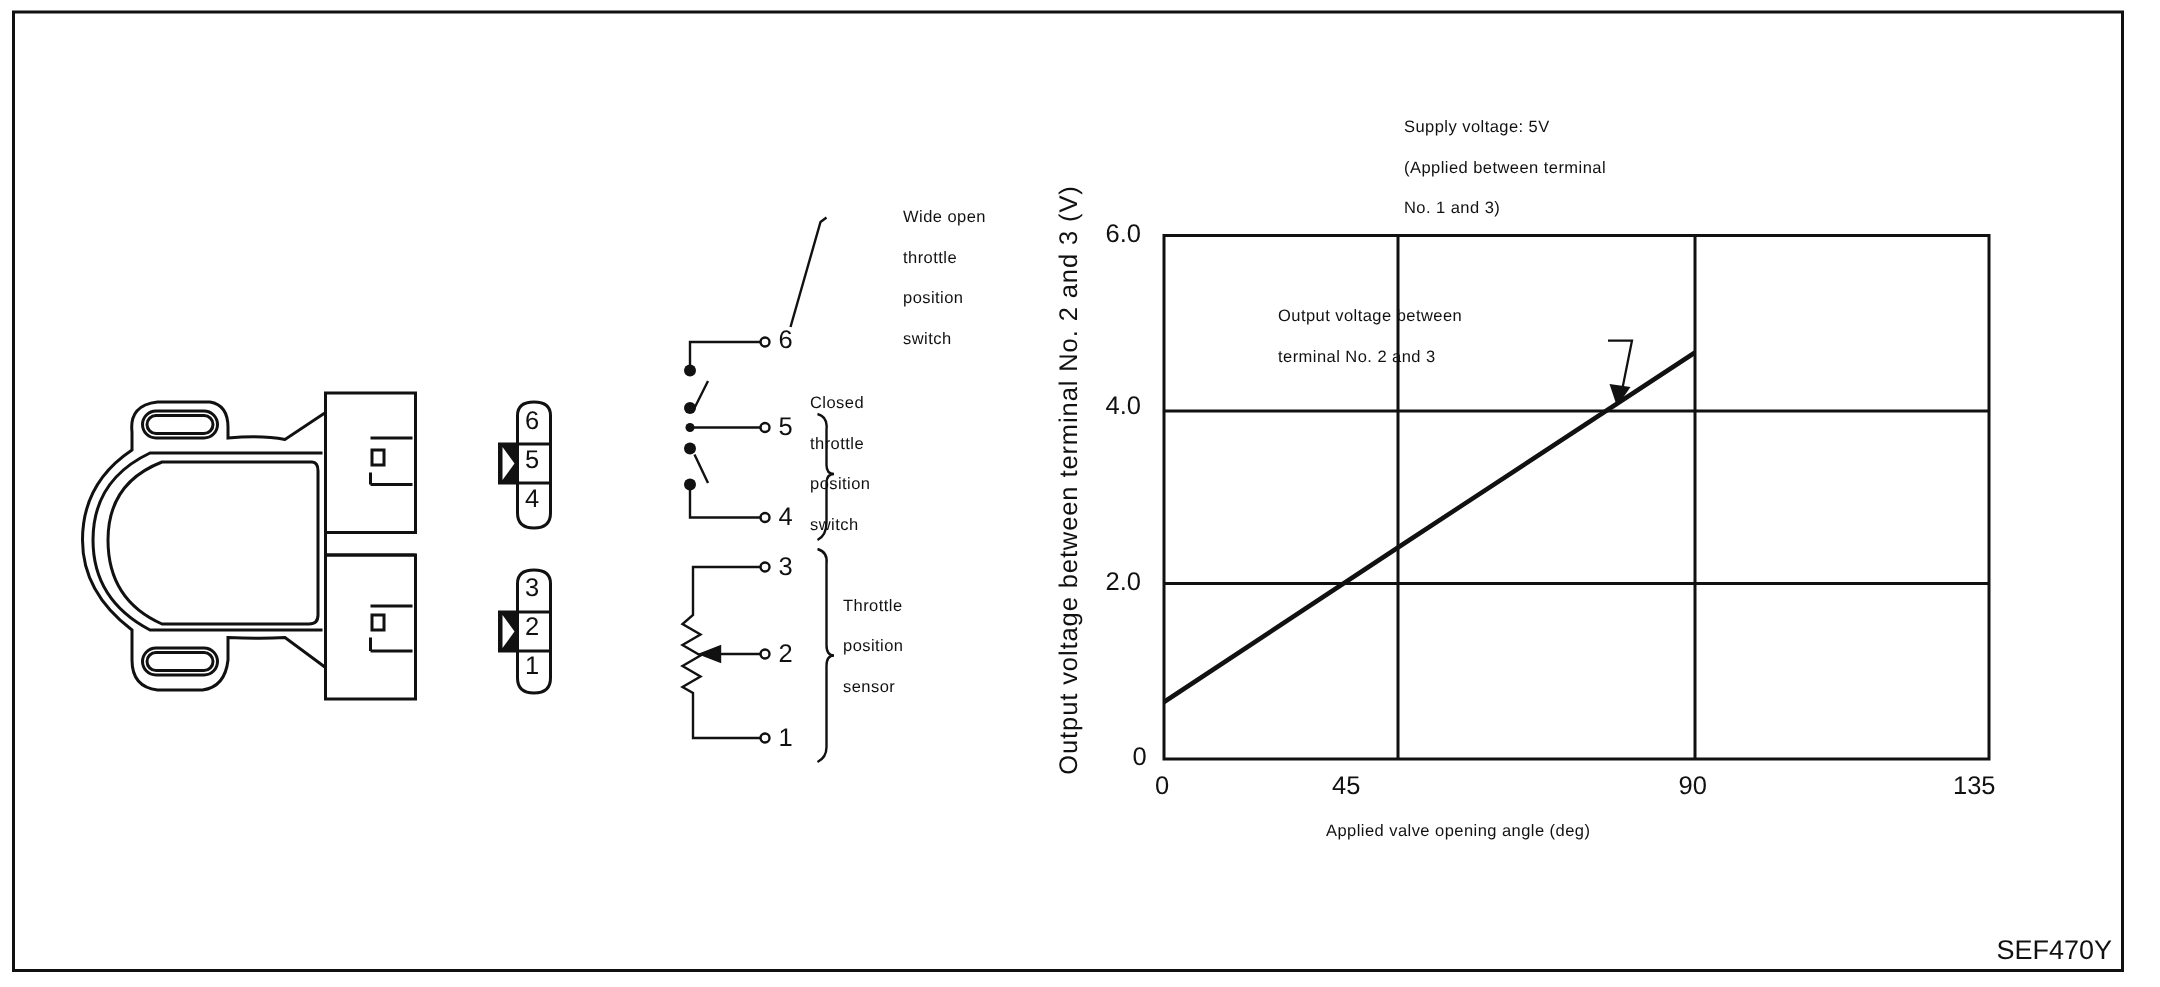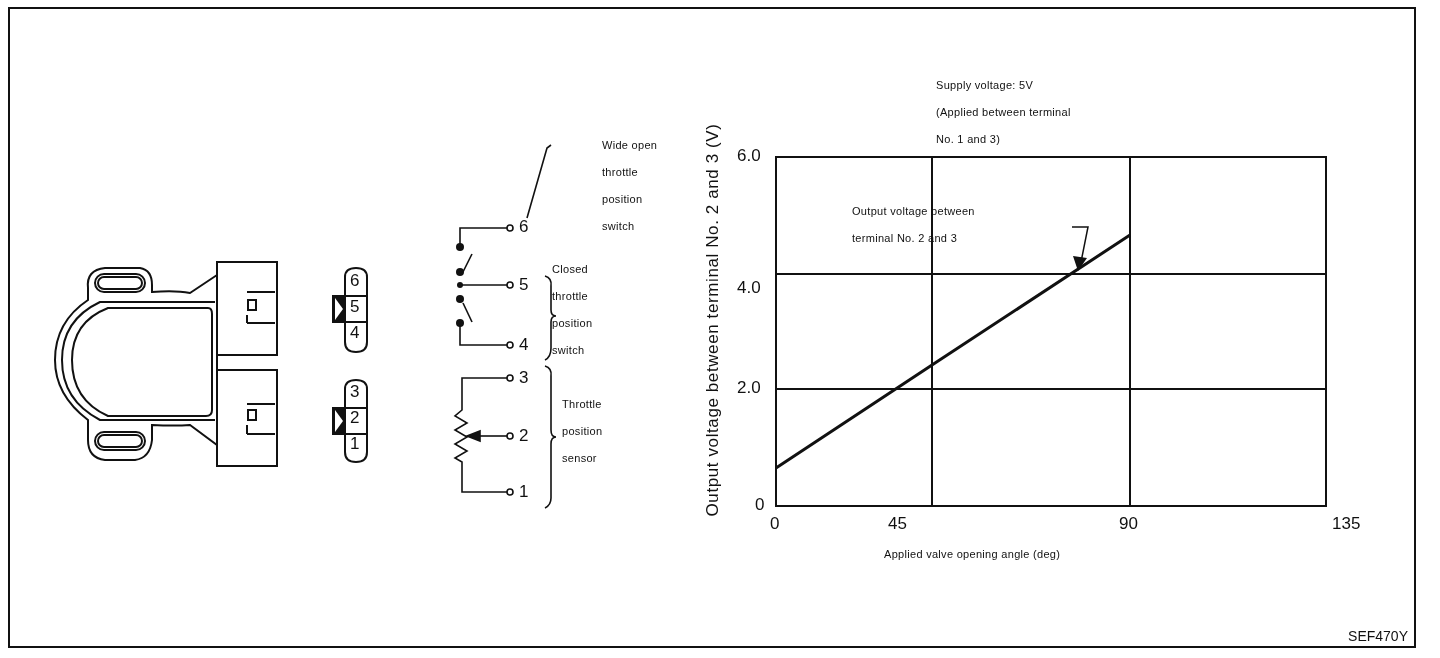--- a/index.html
+++ b/index.html
@@ -5,21 +5,21 @@
   html, body { margin: 0; padding: 0; background: #ffffff; }
   body { width: 1440px; height: 658px; position: relative; overflow: hidden;
          font-family: "Liberation Sans", sans-serif; color: #111; }
   .frame { position: absolute; left: 8px; top: 7px; width: 1408px; height: 641px;
            border: 2px solid #111; box-sizing: border-box; }
   svg { position: absolute; left: 0; top: 0; }
   .lbl { position: absolute; font-size: 11px; line-height: 27px; white-space: pre; letter-spacing: 0.3px; }
   .tick { position: absolute; font-size: 17px; }
   .ylabel { position: absolute; left: 713px; top: 320px; transform: translate(-50%,-50%) rotate(-90deg);
             font-size: 17px; white-space: nowrap; letter-spacing: 0.6px; }
-  .code { position: absolute; right: 32px; bottom: 14px; font-size: 14px; }
+  .code { position: absolute; right: 32px; bottom: 14px; font-size: 18px; }
 </style>
 </head>
 <body>
 
 <div class="frame"></div>
 
 <svg width="1440" height="658" viewBox="0 0 1440 658">
   <g stroke="#111" fill="none" stroke-width="2">
 
     <path d="M 88 288 Q 86 270 105 268 L 140 268 Q 152 270 152 285 L 152 292 Q 175 290 190 293 L 217 275 L 217 445 L 190 425 Q 175 426 152 425 L 152 440 Q 150 458 135 460 L 105 460 Q 88 458 88 440 L 88 420 Q 55 395 55 360 Q 55 322 88 300 Z"></path>
@@ -108,40 +108,40 @@
 <div class="tick" style="left:519px;top:275px;">5</div>
 <div class="tick" style="left:519px;top:335px;">4</div>
 <div class="tick" style="left:519px;top:368px;">3</div>
 <div class="tick" style="left:519px;top:426px;">2</div>
 <div class="tick" style="left:519px;top:482px;">1</div>
 
 <div class="lbl" style="left:562px;top:132px;margin-left:40px;">Wide open
 throttle
 position
 switch</div>
-<div class="lbl" style="left:552px;top:256px;">Closed
+<div class="lbl" style="left:540px;top:256px;">Closed
 throttle
 position
 switch</div>
 <div class="lbl" style="left:562px;top:391px;">Throttle
 position
 sensor</div>
 
 <div class="lbl" style="left:936px;top:72px;">Supply voltage: 5V
 (Applied between terminal
 No. 1 and 3)</div>
 <div class="lbl" style="left:852px;top:198px;">Output voltage between
 terminal No. 2 and 3</div>
 <div class="ylabel">Output voltage between terminal No. 2 and 3 (V)</div>
 
 <div class="tick" style="left:737px;top:146px;text-align:right;">6.0</div>
-<div class="tick" style="left:737px;top:278px;">4.0</div>
+<div class="tick" style="left:737px;top:261px;">4.0</div>
 <div class="tick" style="left:737px;top:378px;">2.0</div>
 <div class="tick" style="left:755px;top:495px;">0</div>
 
 <div class="tick" style="left:770px;top:514px;">0</div>
 <div class="tick" style="left:888px;top:514px;">45</div>
 <div class="tick" style="left:1119px;top:514px;">90</div>
-<div class="tick" style="left:1332px;top:514px;">135</div>
+<div class="tick" style="left:1302px;top:514px;">135</div>
 
 <div class="lbl" style="left:884px;top:541px;">Applied valve opening angle (deg)</div>
 
 <div class="code">SEF470Y</div>
 
 </body></html>

